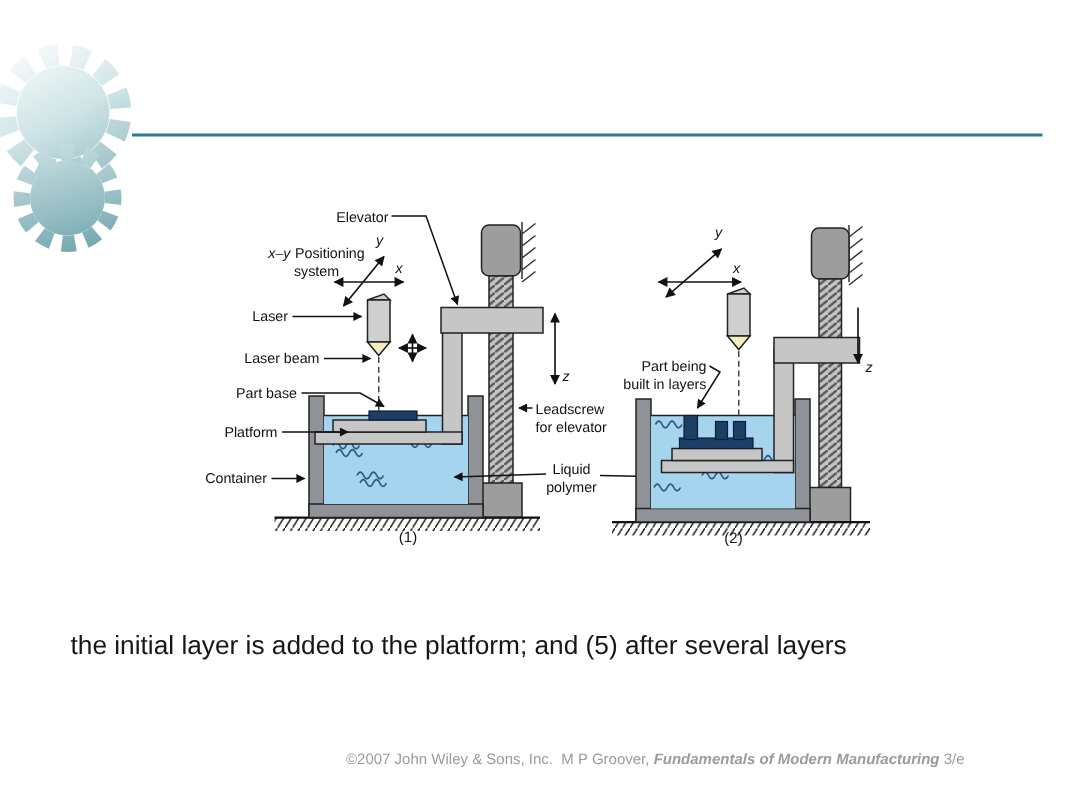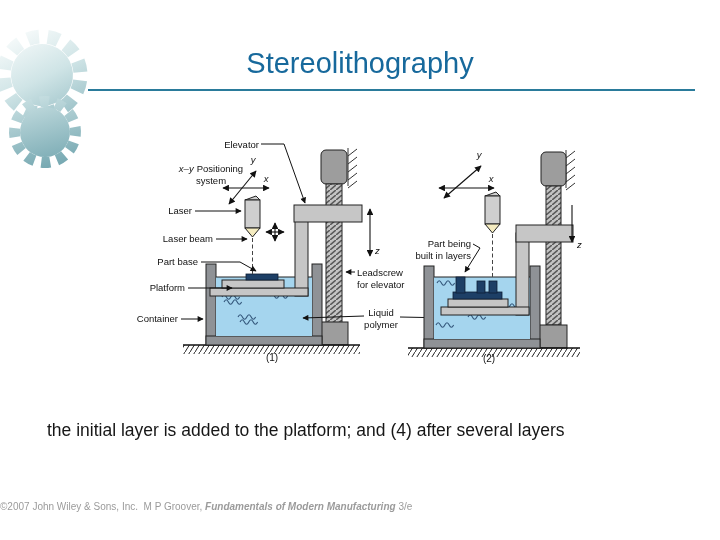--- a/index.html
+++ b/index.html
@@ -13,21 +13,21 @@
   }
   .rule{position:absolute;left:88px;top:89px;width:607px;height:2px;background:#2a7b9b;}
   .gears{position:absolute;left:-2px;top:26px;}
   .diagram{position:absolute;left:0;top:0;}
   .caption{
     position:absolute;left:28px;top:374px;width:690px;color:#161616;
     font-size:17.5px;line-height:22.5px;white-space:pre;
   }
   .caption .ind{margin-left:19px;}
   .footer{
-    position:absolute;left:0;top:501px;width:643px;text-align:left;
+    position:absolute;left:0;top:501px;width:643px;text-align:right;
     font-size:10px;color:#9b9b9b;white-space:pre-wrap;
   }
   .footer .book{font-weight:bold;font-style:italic;}
   text{font-family:"Liberation Sans",sans-serif;}
   .lbl{font-size:9.5px;fill:#111;}
   .it{font-style:italic;}
   .num{font-size:10px;fill:#111;}
   .ptr{stroke:#111;stroke-width:1;fill:none;}
   .metal{fill:#8f9296;stroke:#222;stroke-width:1;}
   .lightmetal{fill:#c6c6c6;stroke:#222;stroke-width:1;}
@@ -53,21 +53,20 @@
     <g transform="rotate(8 44 49)">
       <circle cx="44" cy="49" r="38.5" fill="none" stroke="url(#gearG)" stroke-width="14" stroke-dasharray="11.5 8.66"></circle>
       <circle cx="44" cy="49" r="31" fill="url(#gearG)"></circle>
     </g>
     <g transform="rotate(20 47 106)">
       <circle cx="47" cy="106" r="30.5" fill="none" stroke="url(#gearG)" stroke-width="11" stroke-dasharray="9 6.97"></circle>
       <circle cx="47" cy="106" r="25" fill="url(#gearG)"></circle>
     </g>
   </svg>
 
-  <div class="title">Stereolithography</div>
   <div class="rule"></div>
 
   <svg class="diagram" width="720" height="540" viewBox="0 0 720 540">
     <defs>
       <marker id="ah" viewBox="0 0 10 10" refX="9" refY="5" markerWidth="7" markerHeight="6" orient="auto-start-reverse">
         <path d="M0,0 L10,5 L0,10 z" fill="#111"></path>
       </marker>
       <pattern id="screwP" width="6" height="5" patternUnits="userSpaceOnUse">
         <rect width="6" height="5" fill="#c4c4c4"></rect>
         <path d="M0,5 L6,0" stroke="#5a5a5a" stroke-width="1.6"></path>
@@ -240,19 +239,19 @@
 
       <text class="lbl" x="471" y="247" text-anchor="end">Part being</text>
       <text class="lbl" x="471" y="259" text-anchor="end">built in layers</text>
       <path class="ptr" d="M473,244 L480,248 L465,272" marker-end="url(#ah)"></path>
 
       <text class="num" x="489" y="362" text-anchor="middle">(2)</text>
     </g>
   </svg>
 
   <div class="caption">
-    <div class="ind">the initial layer is added to the platform; and (4) after several layers</div>
+    <div class="ind">the initial layer is added to the platform; and (5) after several layers</div>
     
   </div>
 
   <div class="footer"><span>©2007 John Wiley &amp; Sons, Inc.  M P Groover, </span><span class="book">Fundamentals of Modern Manufacturing</span><span> 3/e</span></div>
 
 </div>
 
 </body></html>

